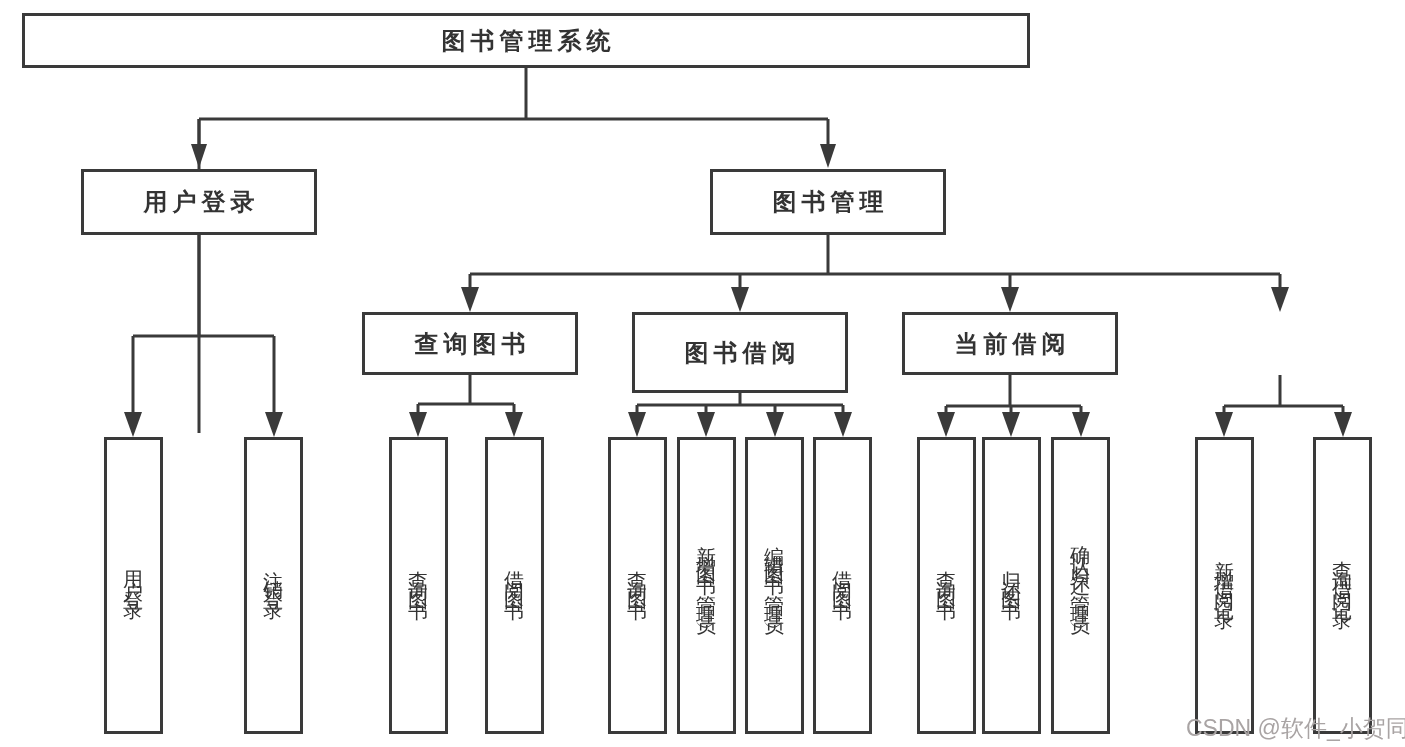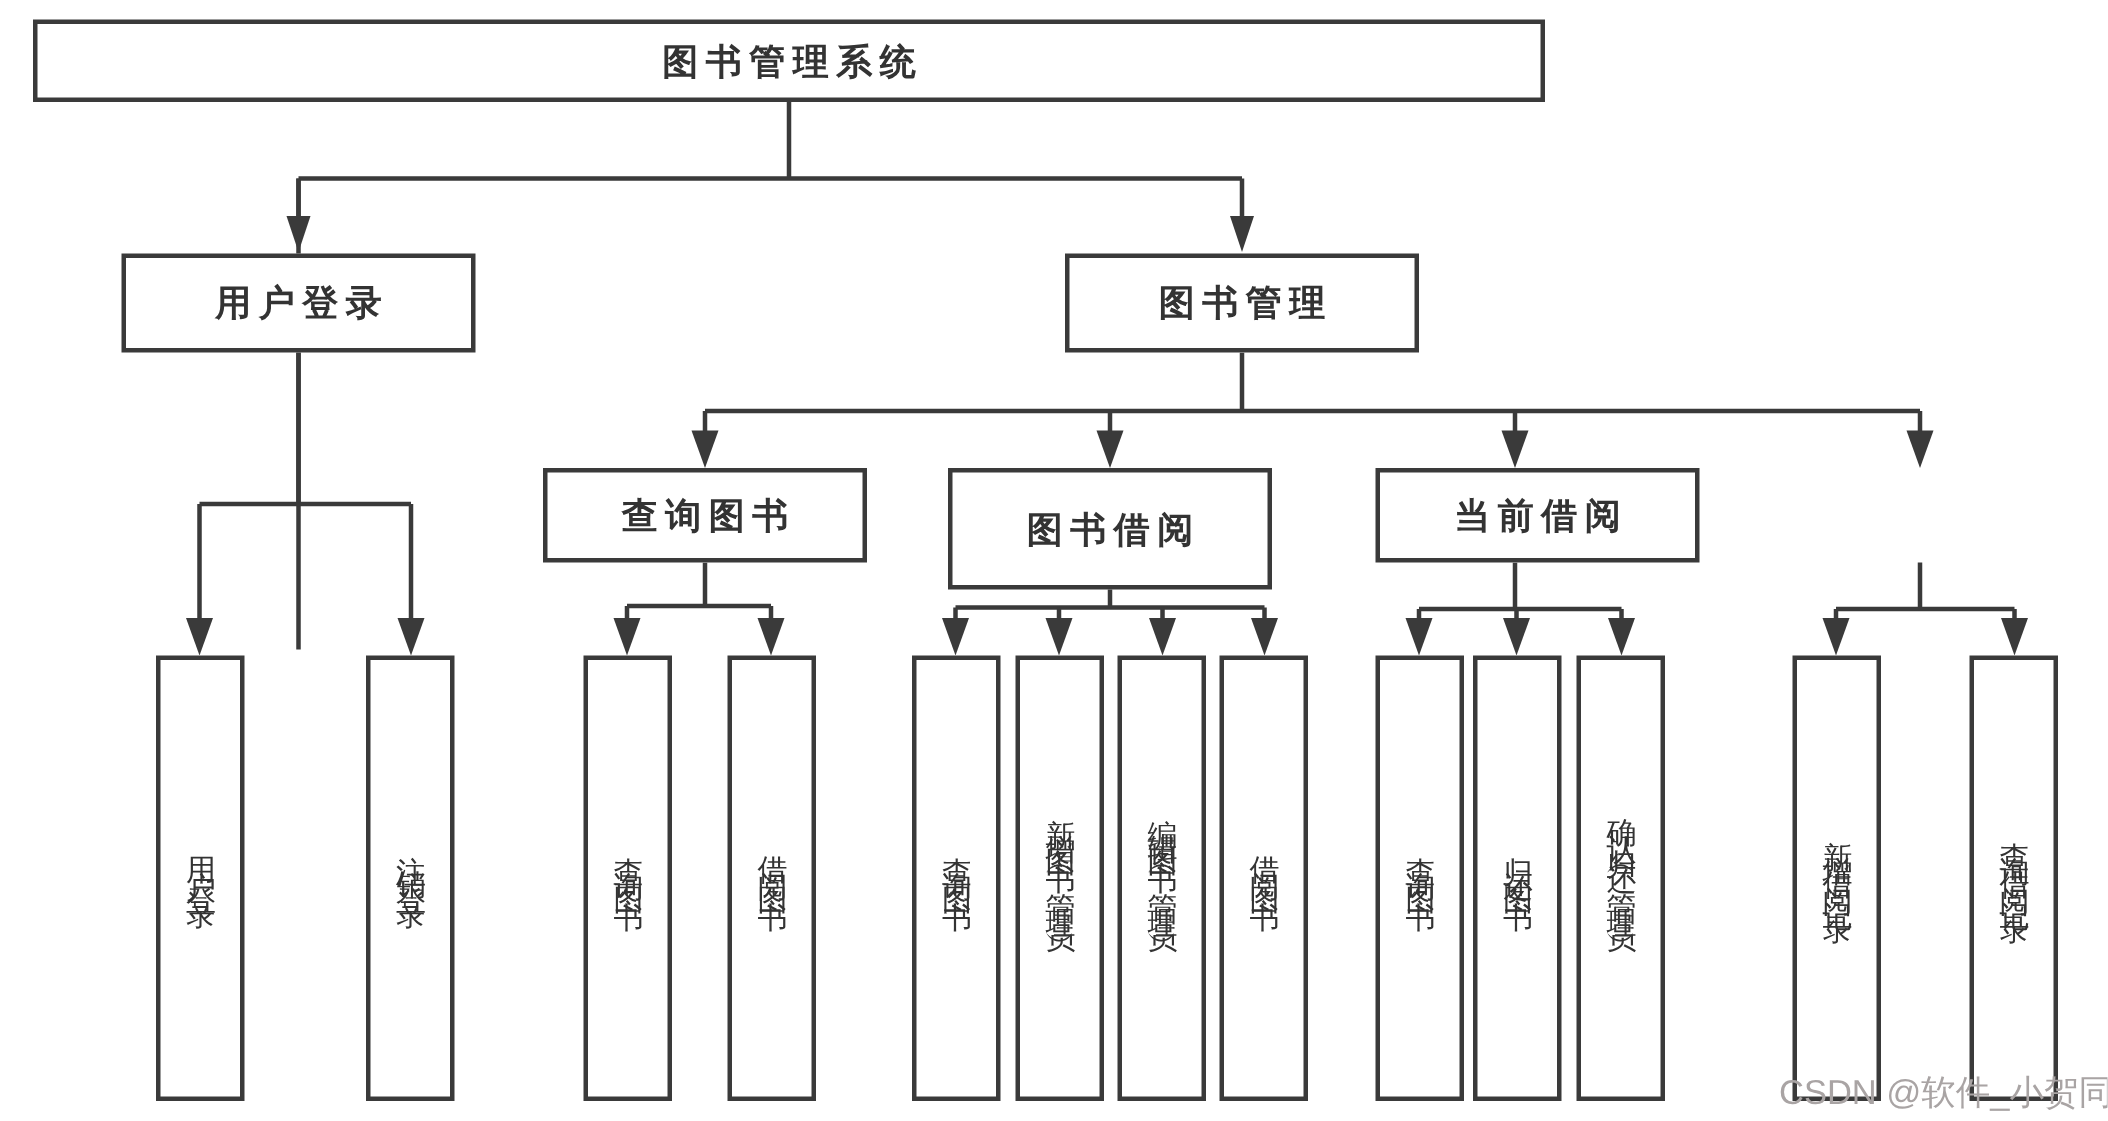--- a/index.html
+++ b/index.html
@@ -120,21 +120,21 @@
   <div class="node" style="left:710px; top:169px; width:236px; height:66px;">
     <span class="hlabel">图书管理</span>
   </div>
 
   <div class="node" style="left:362px; top:312px; width:216px; height:63px;">
     <span class="hlabel">查询图书</span>
   </div>
   <div class="node" style="left:632px; top:312px; width:216px; height:81px;">
     <span class="hlabel">图书借阅</span>
   </div>
-  <div class="node" style="left:902px; top:312px; width:216px; height:63px;margin-left:15px;">
+  <div class="node" style="left:902px; top:312px; width:216px; height:63px;">
     <span class="hlabel">当前借阅</span>
   </div>
 
   <div class="node" style="left:104px; top:437px; width:59px; height:297px;">
     <span class="vlabel">用户登录</span>
   </div>
   <div class="node" style="left:244px; top:437px; width:59px; height:297px;">
     <span class="vlabel">注销登录</span>
   </div>
   <div class="node" style="left:389px; top:437px; width:59px; height:297px;">

